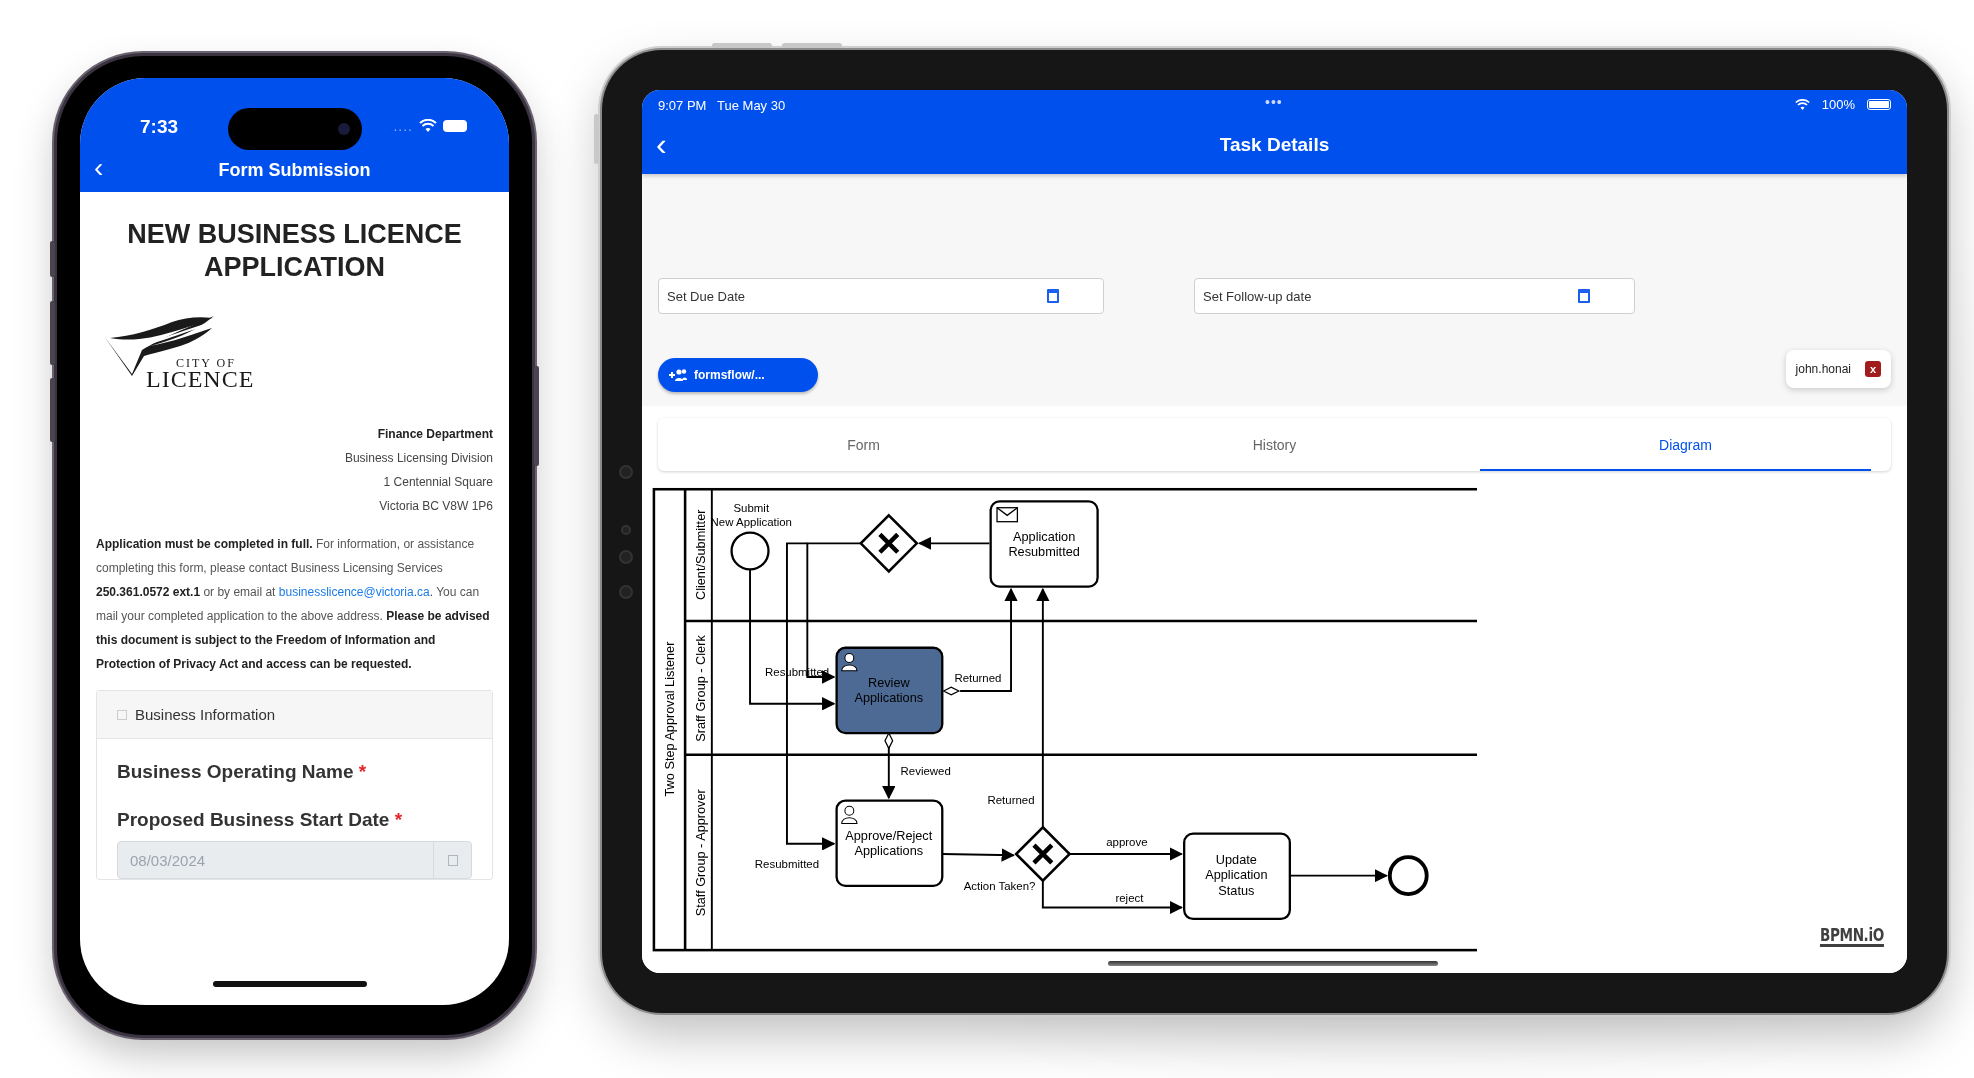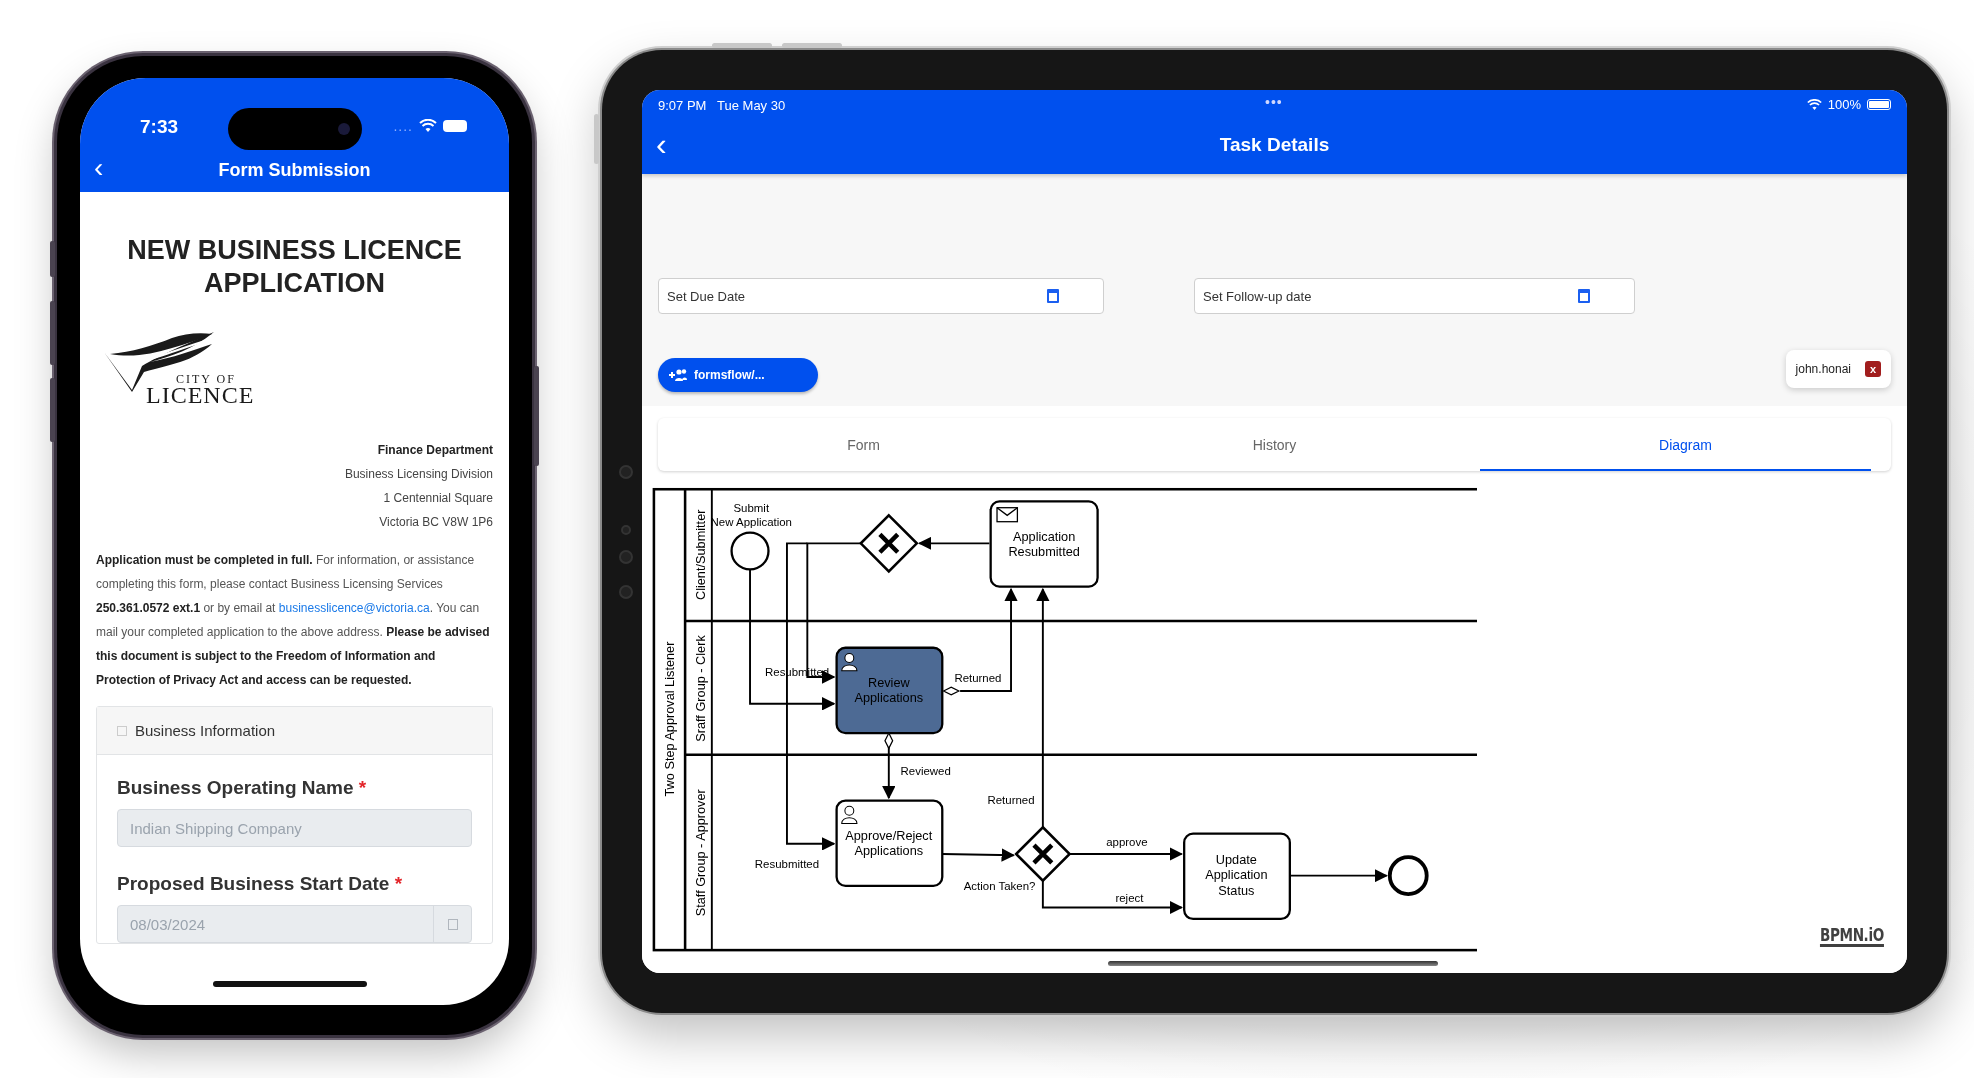--- a/index.html
+++ b/index.html
@@ -25,21 +25,21 @@
   }
   .phone-header { position: absolute; left: 0; top: 0; width: 100%; height: 114px; background: #0050ee; color: #fff; }
   .phone-time { position: absolute; left: 60px; top: 38px; font-size: 19px; font-weight: bold; color: #fff; }
   .island { position: absolute; left: 148px; top: 30px; width: 134px; height: 42px; border-radius: 21px; background: #000; }
   .island .cam { position: absolute; right: 12px; top: 15px; width: 12px; height: 12px; border-radius: 50%; background: #1a1a3a; }
   .phone-status-icons { position: absolute; right: 42px; top: 40px; display: flex; align-items: center; gap: 6px; color: #fff; font-size: 14px; }
   .phone-battery { width: 24px; height: 12px; border-radius: 4px; background: #fff; position: relative; }
   .phone-back { position: absolute; left: 14px; top: 76px; font-size: 28px; color: #fff; line-height: 1; }
   .phone-title { position: absolute; left: 0; right: 0; top: 82px; text-align: center; font-size: 18px; font-weight: bold; color: #fff; }
 
-  .phone-body { position: absolute; left: 0; top: 114px; width: 100%; bottom: 0; padding: 16px 16px; color: #333; }
+  .phone-body { position: absolute; left: 0; top: 114px; width: 100%; bottom: 0; padding: 0 16px; color: #333; }
   .form-title { margin-top: 26px; text-align: center; font-size: 27px; font-weight: bold; line-height: 33px; color: #222; }
   .logo { position: relative; margin-top: 32px; margin-left: 6px; width: 190px; height: 80px; }
   .dept { text-align: right; font-size: 12px; line-height: 24px; color: #444; margin-top: 26px; }
   .dept .b { font-weight: bold; color: #222; }
   .notice { font-size: 12px; line-height: 24px; color: #555; margin-top: 14px; }
   .notice b { color: #222; }
   .notice .link { color: #1b7ae8; }
   .panel { margin-top: 14px; border: 1px solid #e2e4e6; border-radius: 3px; }
   .panel-head { height: 48px; background: #f6f6f6; border-bottom: 1px solid #e2e4e6; display: flex; align-items: center; padding-left: 20px; font-size: 15px; color: #333; gap: 8px; }
   .panel-head .chk { width: 10px; height: 10px; border: 1px solid #ccc; }
@@ -56,21 +56,21 @@
     position: absolute; left: 602px; top: 50px; width: 1345px; height: 963px;
     border-radius: 60px; background: #161616;
     box-shadow: 0 0 0 2px #8a8a8a, 0 0 0 4px #cfcfcf, 0 22px 50px rgba(0,0,0,0.25);
   }
   .tablet-btn { position: absolute; background: #c8c8c8; border-radius: 3px; }
   .tablet-cam { position: absolute; width: 14px; height: 14px; border-radius: 50%; background: #222; border: 2px solid #333; }
   .tablet-screen { position: absolute; left: 40px; top: 40px; width: 1265px; height: 883px; border-radius: 18px; overflow: hidden; background: #f7f7f7; padding-left: 8px; }
   .t-header { position: absolute; left: 0; top: 0; width: 100%; height: 84px; background: #0050ee; color: #fff; box-shadow: 0 2px 4px rgba(0,0,0,0.2); }
   .t-time { position: absolute; left: 16px; top: 8px; font-size: 13px; color: #fff; }
   .t-dots { position: absolute; left: 623px; top: 4px; font-size: 14px; color: #cfd8ff; letter-spacing: 1px; }
-  .t-status-r { position: absolute; right: 16px; top: 7px; display: flex; align-items: center; gap: 6px; font-size: 13px; color: #fff; }
+  .t-status-r { position: absolute; right: 16px; top: 7px; display: flex; align-items: center; gap: 12px; font-size: 13px; color: #fff; }
   .t-battery { width: 24px; height: 11px; border: 1px solid #fff; border-radius: 3px; padding: 1px; }
   .t-battery i { display: block; width: 100%; height: 100%; background: #fff; border-radius: 1px; }
   .t-back { position: absolute; left: 14px; top: 38px; font-size: 32px; color: #fff; line-height: 1; }
   .t-title { position: absolute; left: 0; right: 0; top: 44px; text-align: center; font-size: 19px; font-weight: bold; color: #fff; }
 
   .t-info { position: absolute; left: 16px; top: 100px; color: #222; }
   .t-task { font-size: 17px; line-height: 22px; }
   .t-appid { font-size: 17px; line-height: 22px; margin-top: 8px; }
   .t-created { font-size: 13px; margin-top: 10px; }
   .date-input { position: absolute; top: 188px; height: 36px; background: #fff; border: 1px solid #cfcfcf; border-radius: 4px; display: flex; align-items: center; padding-left: 8px; font-size: 13px; color: #333; }
@@ -147,23 +147,20 @@
       <div class="panel">
         <div class="panel-head">
           <span class="chk"></span>
           <span>Business Information</span>
         </div>
         <div class="panel-body">
           <div class="field-label">
             <span>Business Operating Name</span>
             <span class="req">*</span>
           </div>
-          <div class="field-input">
-            <span>Indian Shipping Company</span>
-          </div>
           <div class="field-label" style="margin-top:26px;">
             <span>Proposed Business Start Date</span>
             <span class="req">*</span>
           </div>
           <div class="field-input">
             <span>08/03/2024</span>
             <span class="cal">
                 <i></i>
               </span>
           </div>

